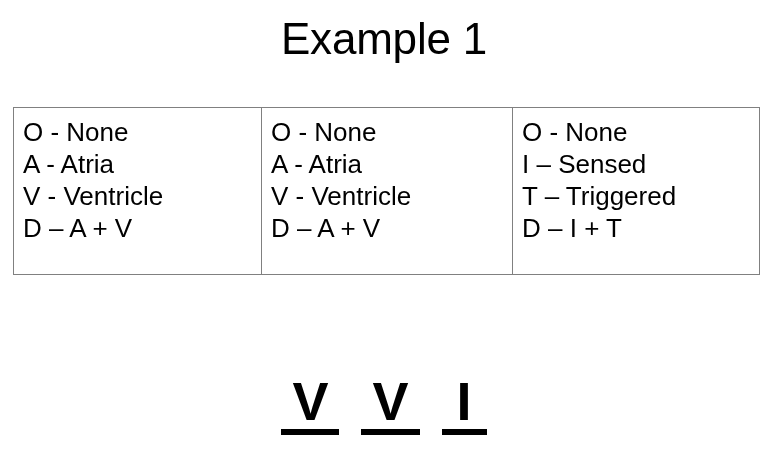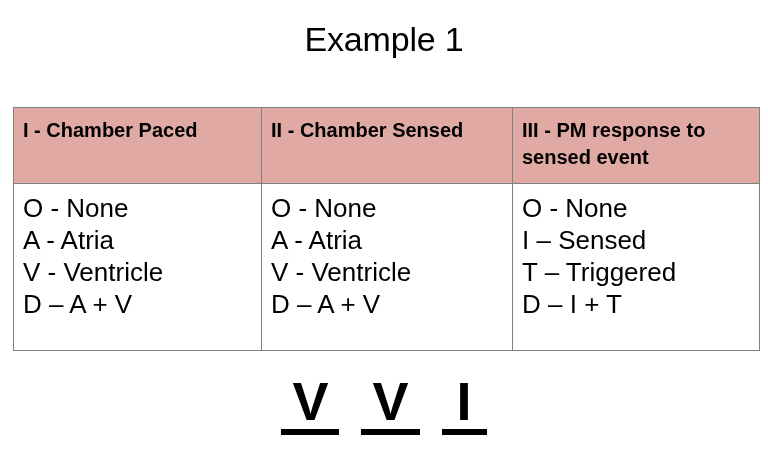--- a/index.html
+++ b/index.html
@@ -16,21 +16,21 @@
     color: #000000;
   }
 
   
   .slide-title {
     position: absolute;
     top: 16px;
     left: 0;
     width: 768px;
     text-align: center;
-    font-size: 34px;
+    font-size: 44px;
     font-weight: 400;
     line-height: 46px;
     letter-spacing: -0.2px;
     color: #000000;
     white-space: nowrap;
   }
 
   
   .nbg-table {
     position: absolute;
@@ -109,31 +109,20 @@
     padding: 0 9px;
   }
 </style>
 </head>
 <body>
 
 <div class="slide-title">Example 1</div>
 
 <table class="nbg-table">
   <tbody>
-      <tr>
-    <td class="hdr-cell col-1">
-      <div class="hdr-text">I - Chamber Paced</div>
-    </td>
-    <td class="hdr-cell col-2">
-      <div class="hdr-text">II - Chamber Sensed</div>
-    </td>
-    <td class="hdr-cell col-3">
-      <div class="hdr-text">III - PM response to sensed event</div>
-    </td>
-  </tr>
   <tr>
     <td class="body-cell col-1">
       <div class="body-list">
         <div class="line">O - None</div>
         <div class="line">A - Atria</div>
         <div class="line">V - Ventricle</div>
         <div class="line">D – A + V</div>
       </div>
     </td>
     <td class="body-cell col-2">

